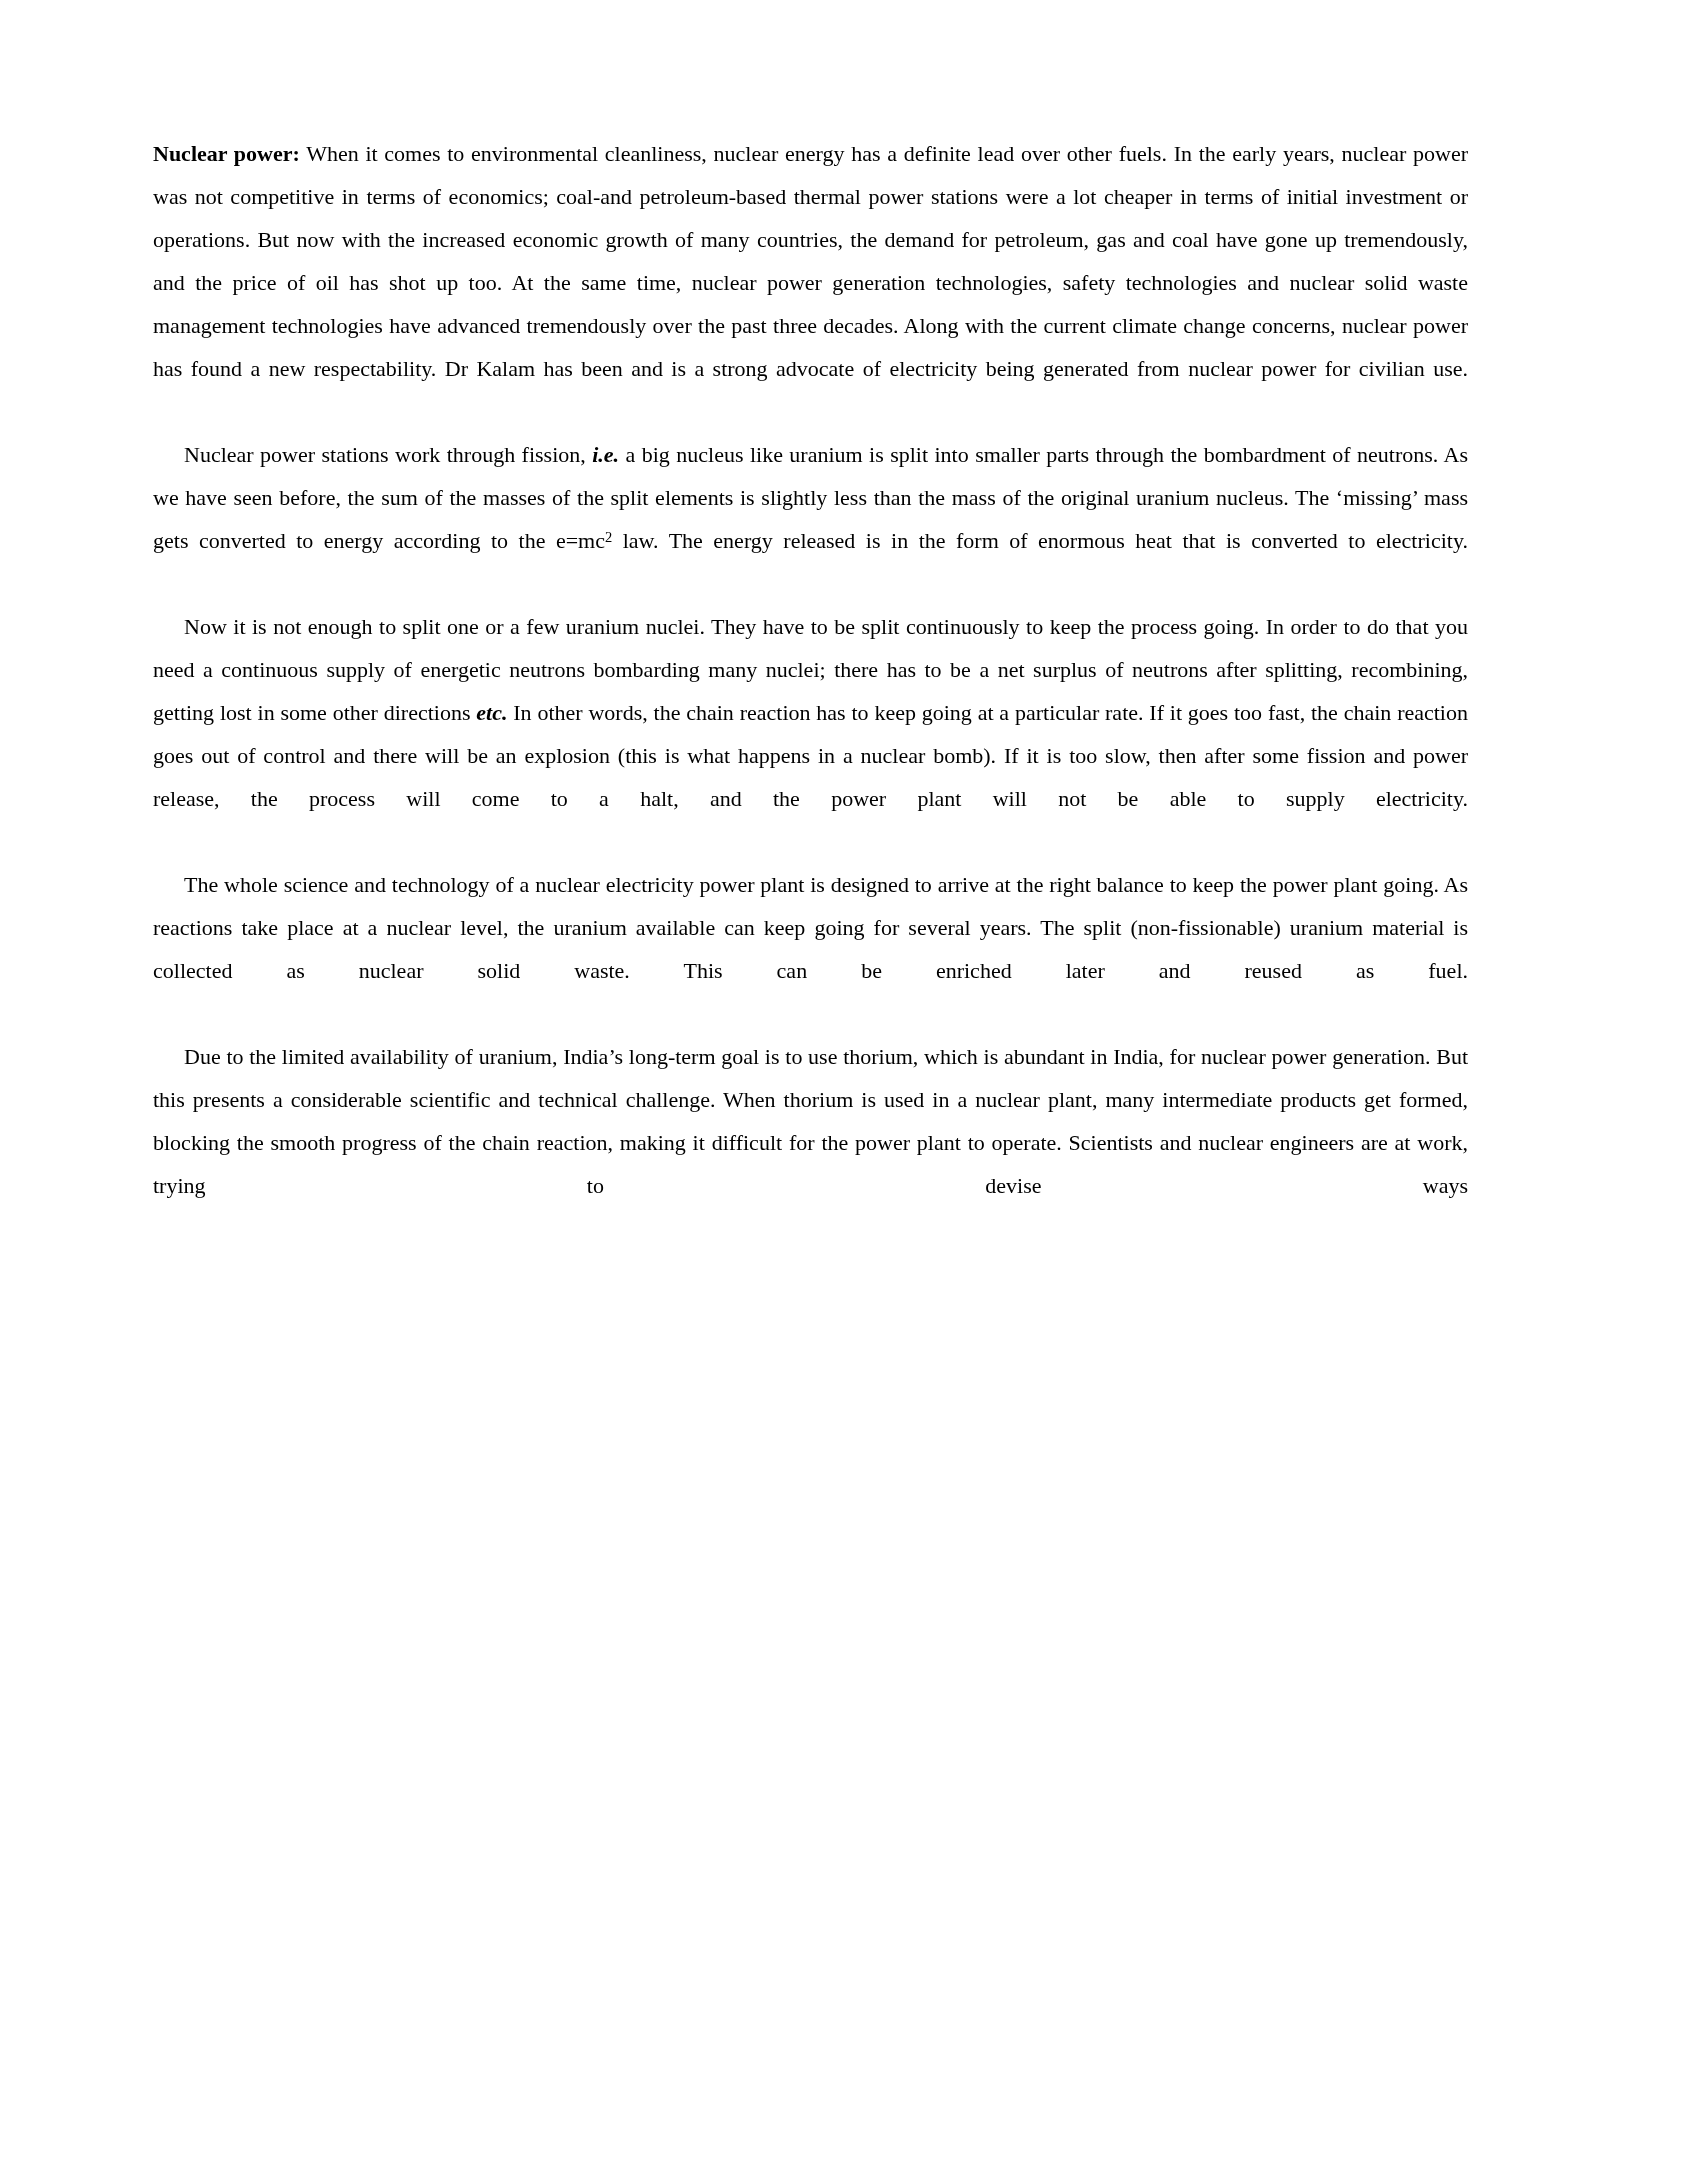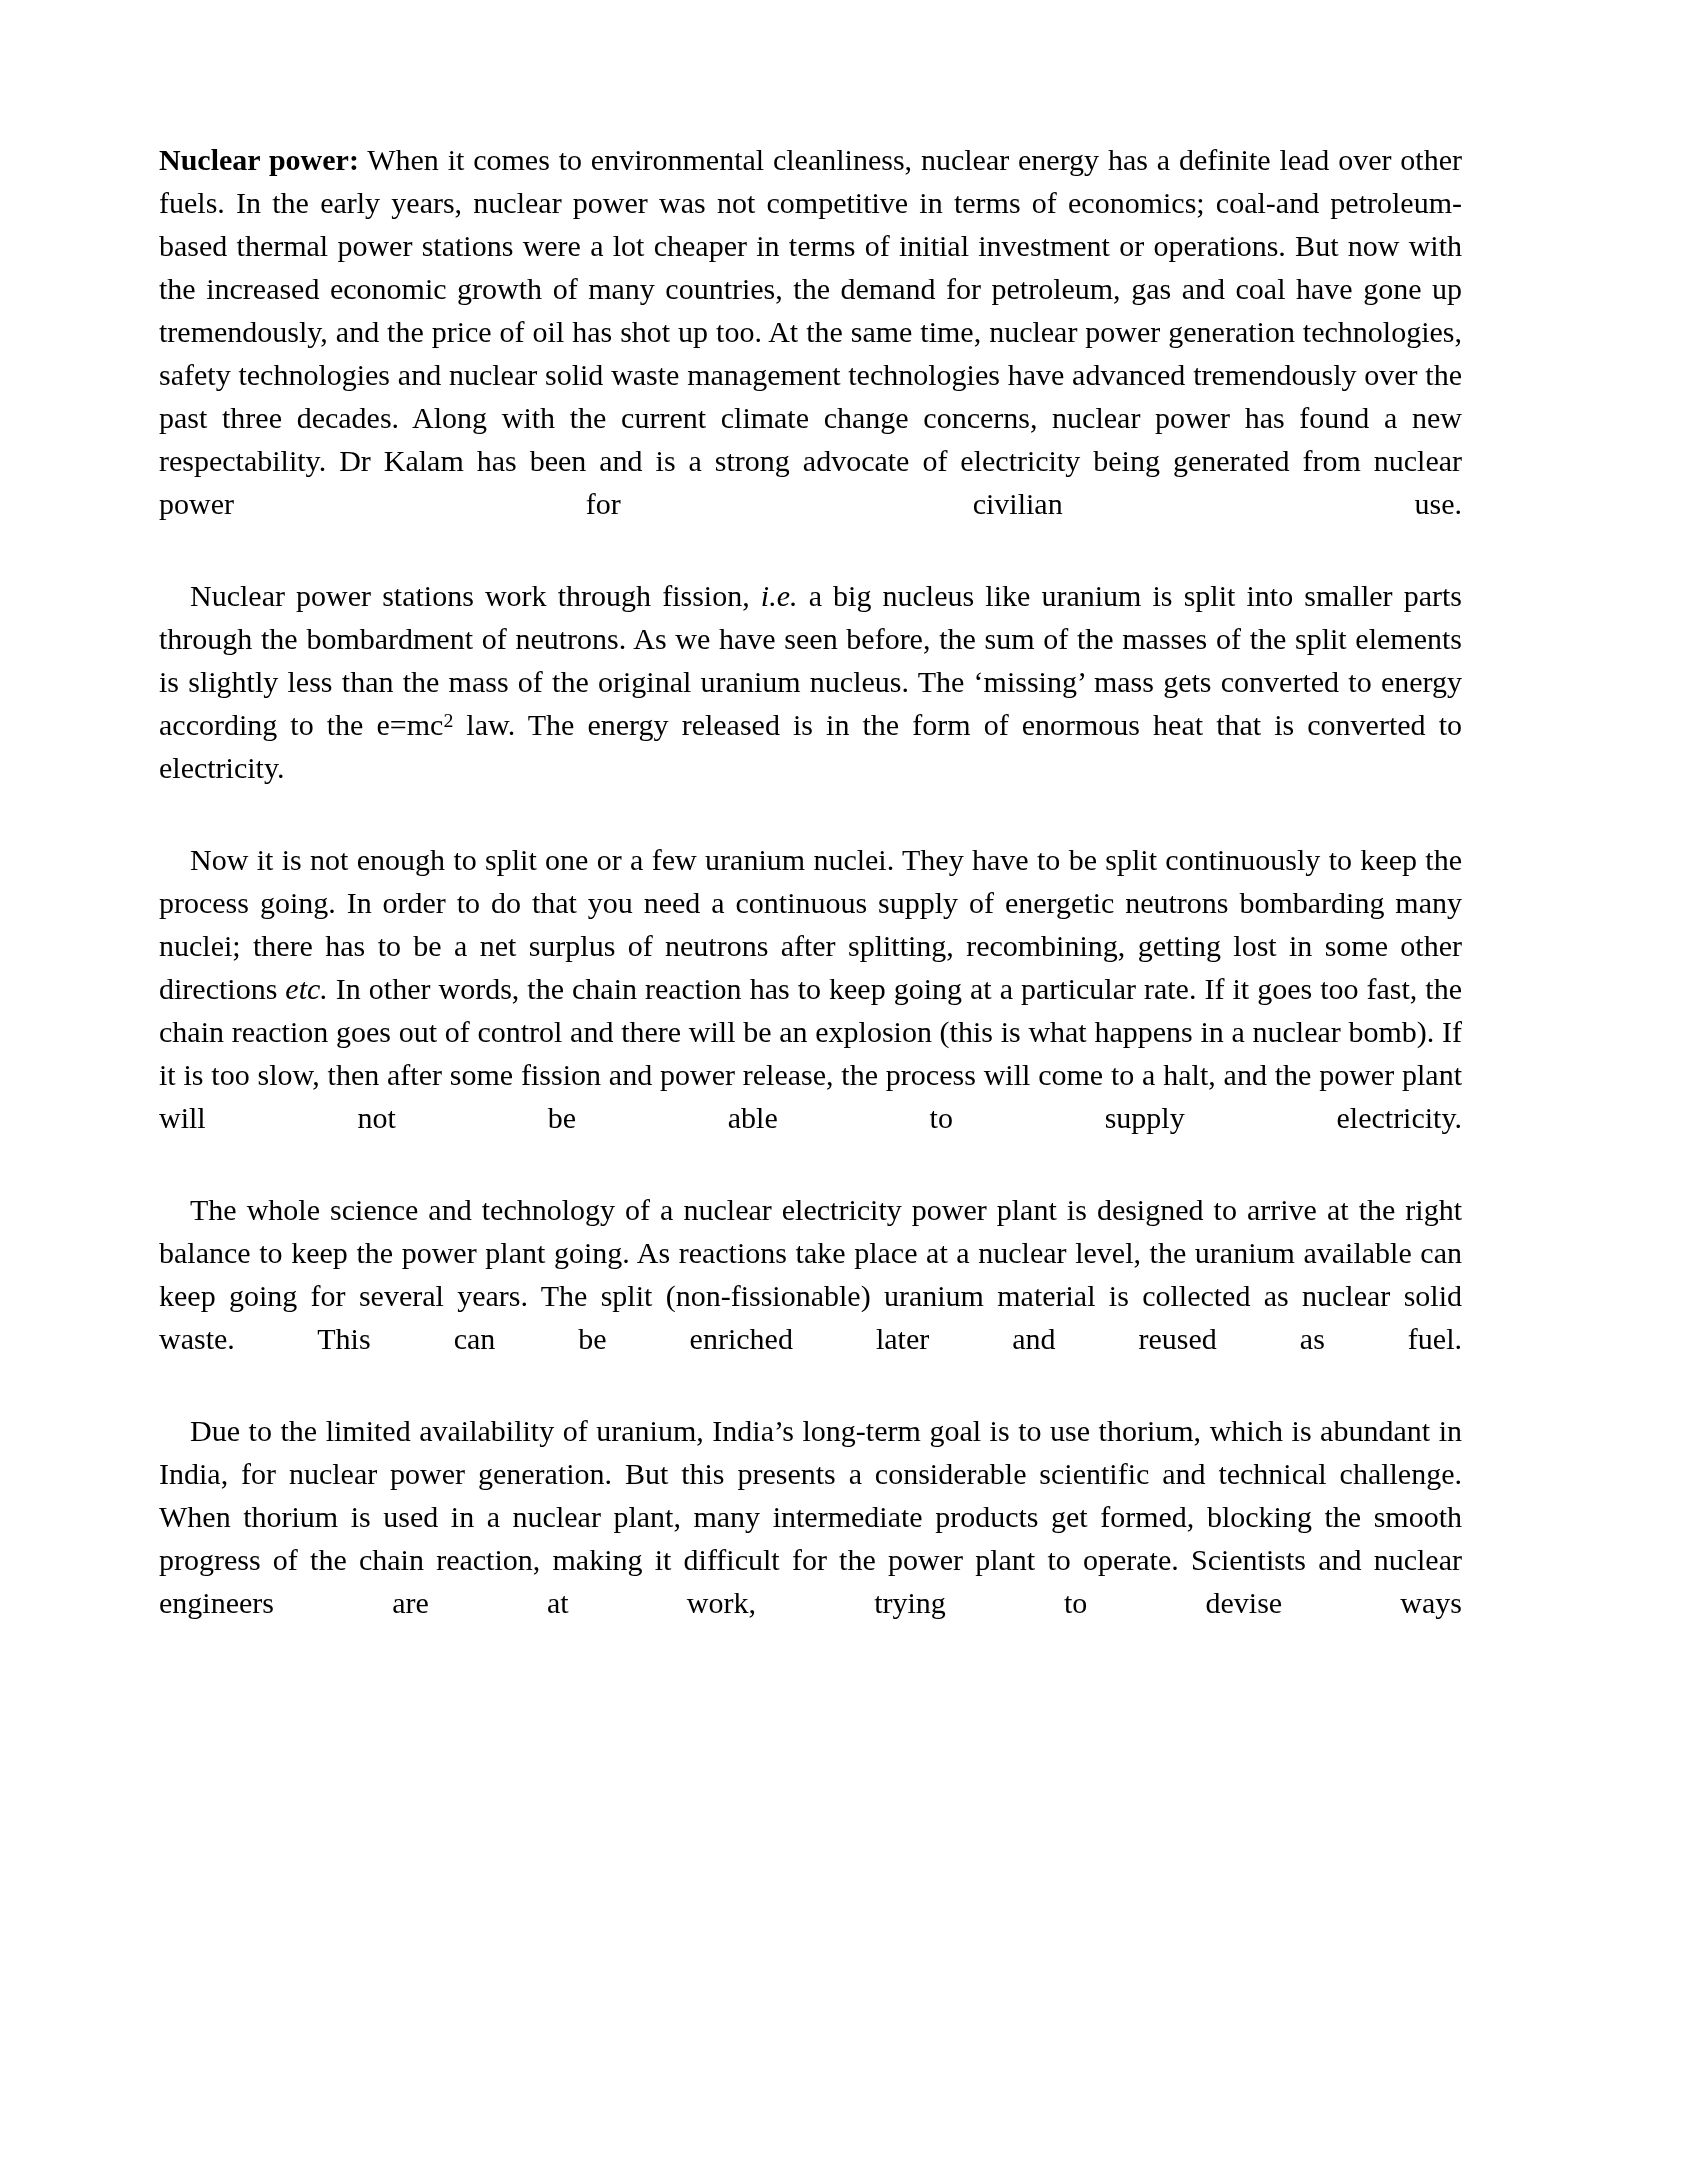--- a/index.html
+++ b/index.html
@@ -27,23 +27,23 @@
 
   
   .text-column {
     position: absolute;
     left: 153px;
     top: 132px;
     width: 1315px;
   }
 
   p.para {
-    margin: 6px;
+    margin: 0;
     padding: 0;
-    font-size: 30px;
+    font-size: 22px;
     line-height: 43px;
     text-align: justify;
     text-justify: inter-word;
     hyphens: none;
     -webkit-hyphens: none;
     word-spacing: 0.005em;
   }
 
   
   p.para.no-indent {
@@ -60,20 +60,21 @@
     display: inline-block;
     width: 100%;
   }
 
   b.lead-in {
     font-weight: bold;
   }
 
   i.ital {
     font-style: italic;
+    font-weight: bold;
   }
 
   sup.sup {
     font-size: 0.66em;
     vertical-align: 0.42em;
     line-height: 0;
   }
 </style>
 </head>
 <body>

